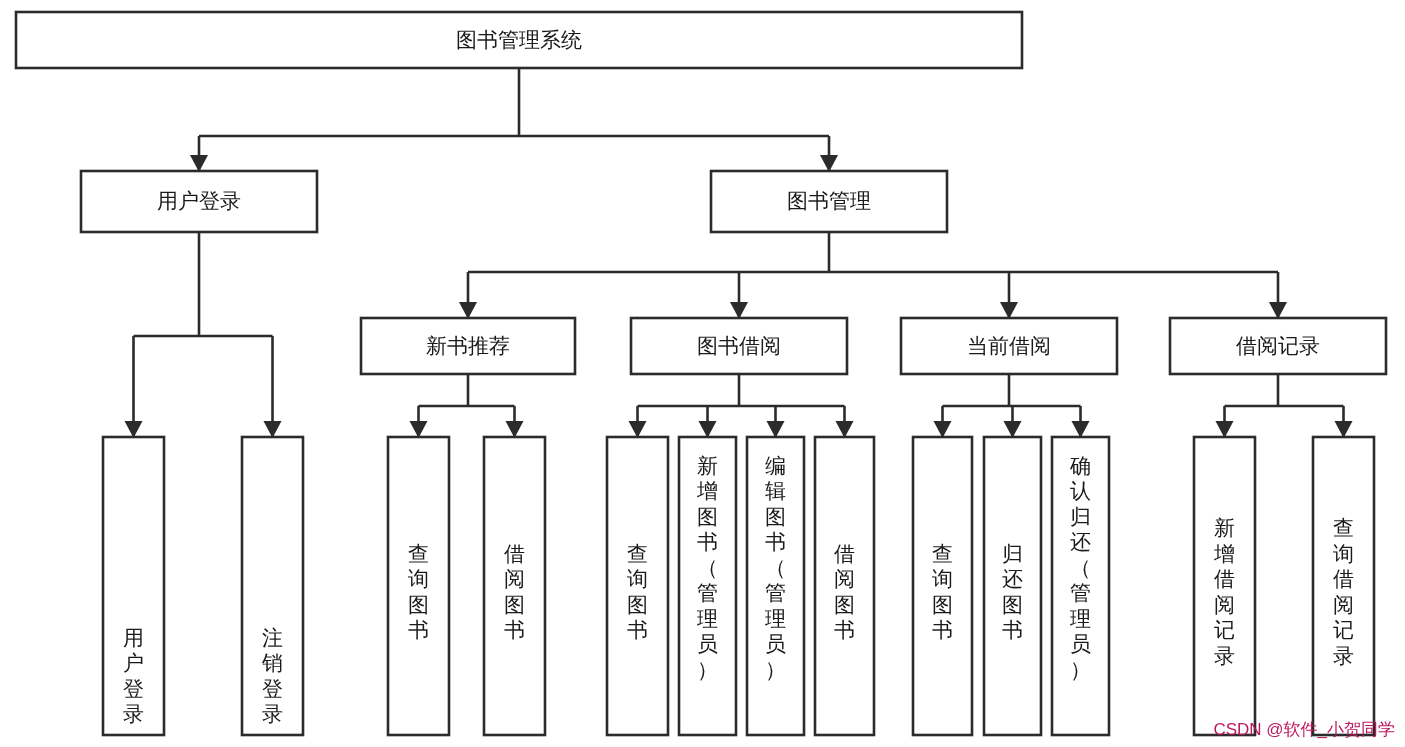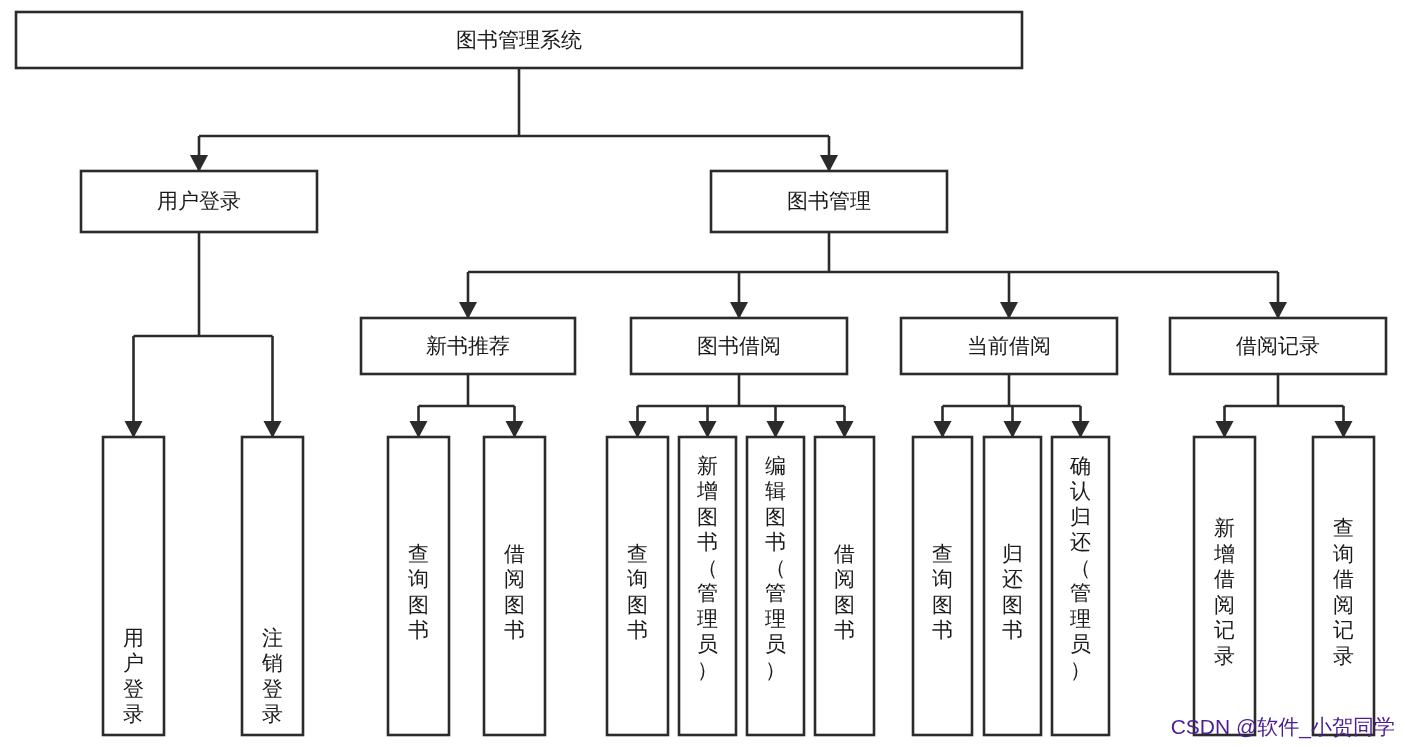--- a/index.html
+++ b/index.html
@@ -53,22 +53,22 @@
     fill: #1a1a1a;
     writing-mode: vertical-rl;
     text-orientation: upright;
     letter-spacing: 3px;
   }
   .watermark {
     position: absolute;
     right: 10px;
     bottom: 6px;
     font-family: "Liberation Sans", "DejaVu Sans", sans-serif;
-    font-size: 21px;
-    color: #4c1d95;
+    font-size: 17px;
+    color: #be185d;
     white-space: nowrap;
     user-select: none;
   }
 </style>
 </head>
 <body>
 
 <div id="diagram-root">
   <svg id="flow" viewBox="0 0 1405 747">
     <g id="edge-layer">

